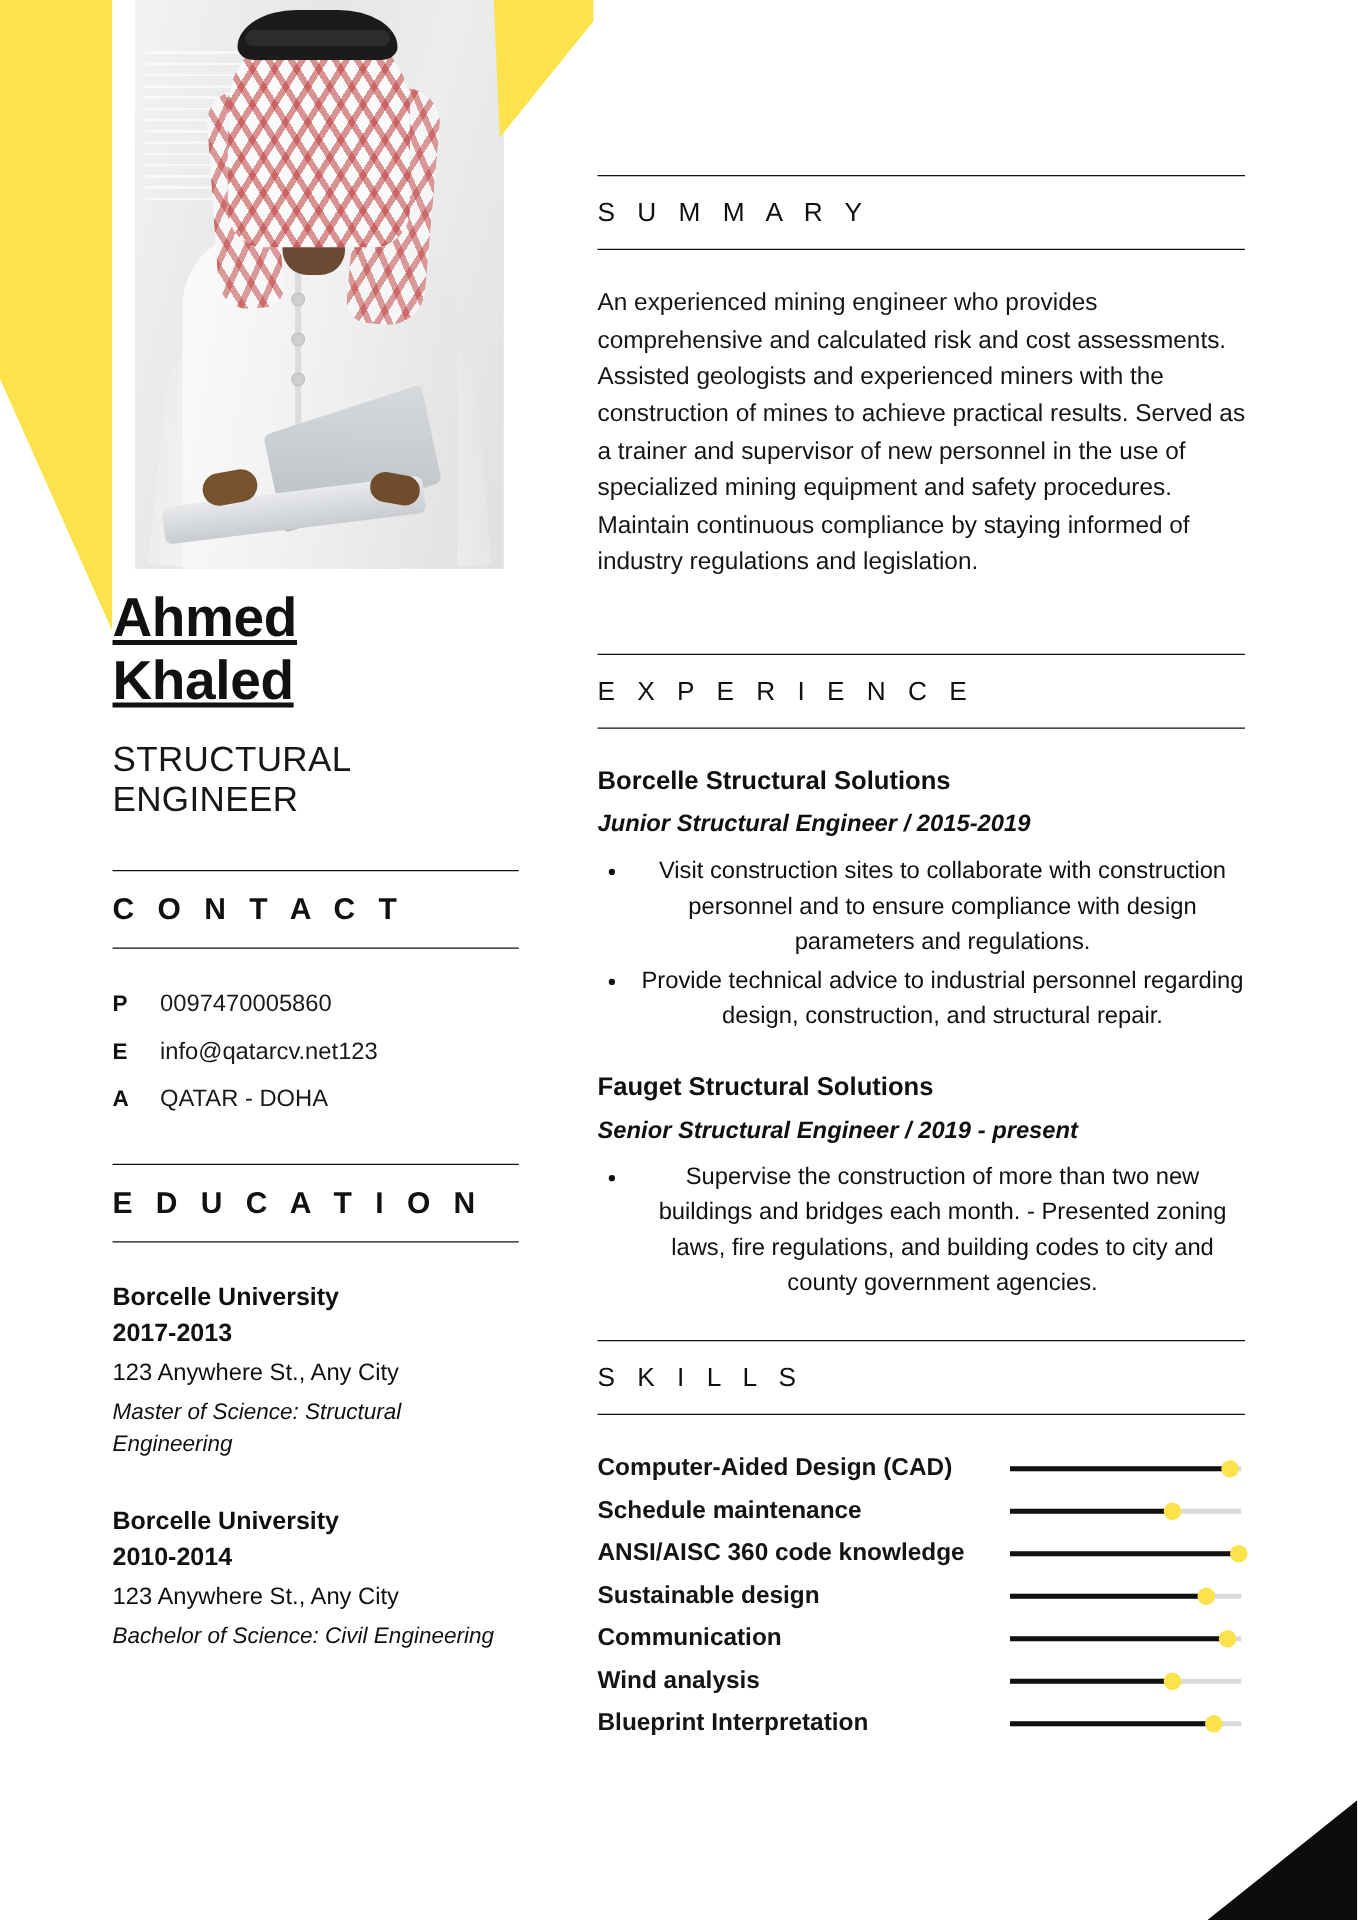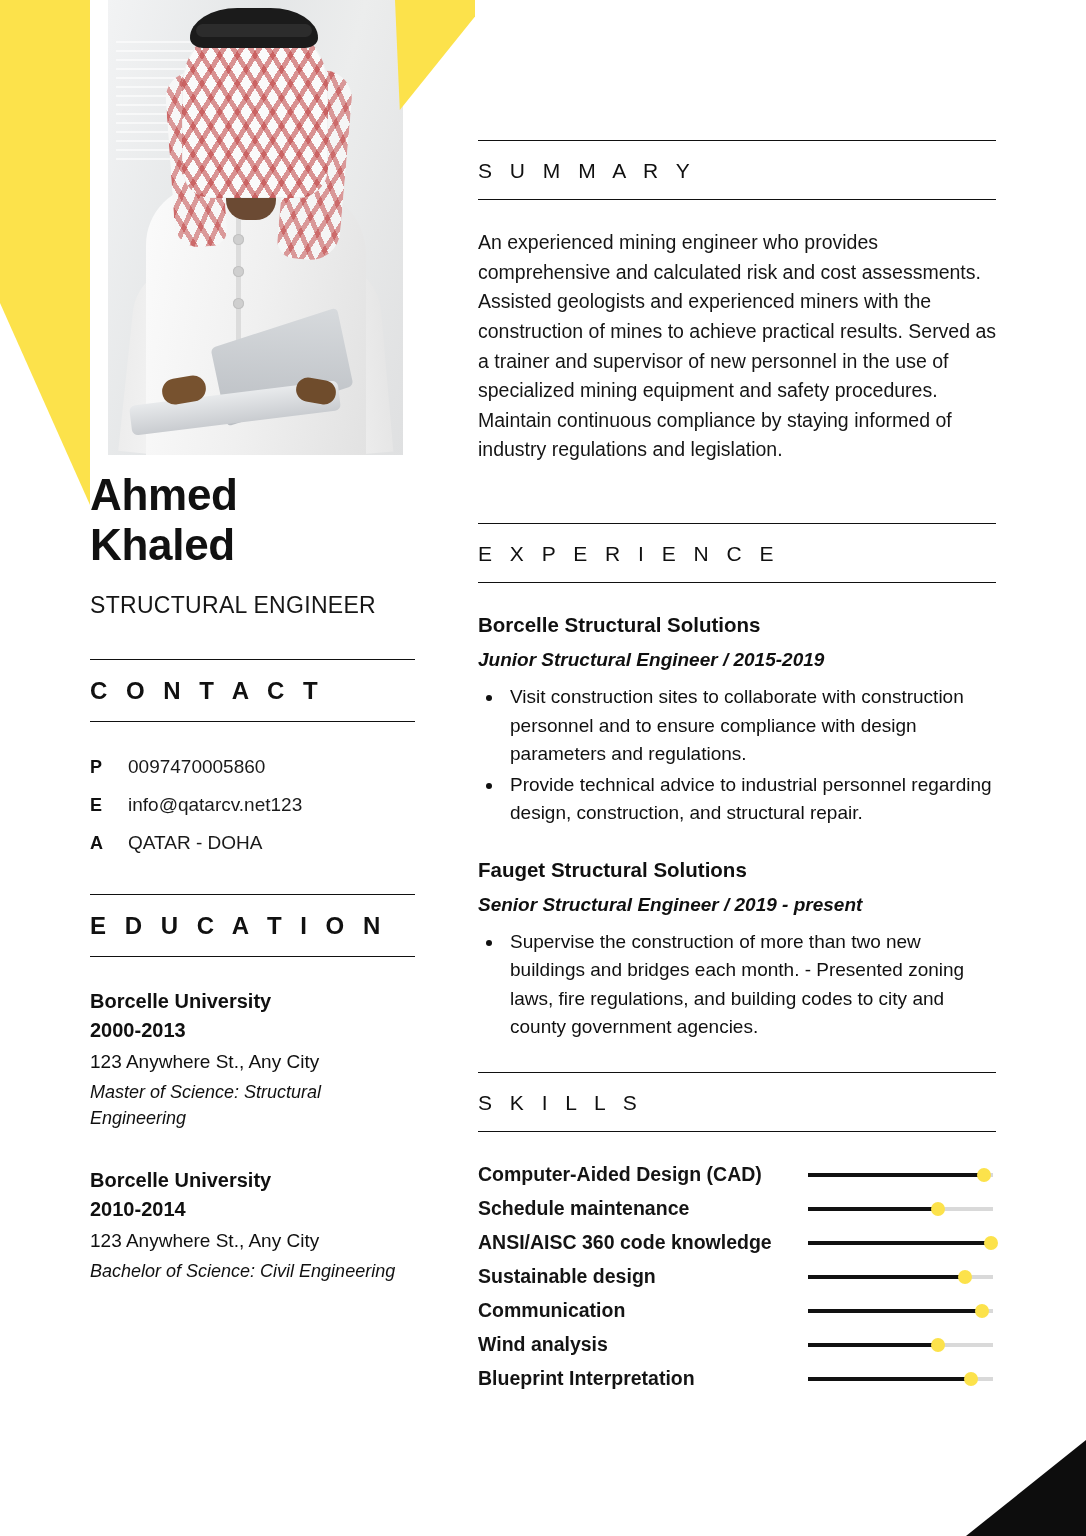--- a/index.html
+++ b/index.html
@@ -231,24 +231,25 @@
     position: absolute;
     left: 90px; top: 470px;
     width: 330px;
   }
   .name {
     font-size: 44px;
     font-weight: bold;
     line-height: 1.14;
     letter-spacing: -0.3px;
     color: #111;
+    text-decoration: underline;
   }
   .job-title {
     margin-top: 22px;
-    font-size: 23px;
+    font-size: 28px;
     letter-spacing: .3px;
     color: #161616;
   }
   .sec-rule-left {
     border-top: 1.6px solid #111;
     margin: 40px 0 0 0;
     width: 325px;
   }
   .sec-title-left {
     font-size: 24px;
@@ -327,21 +328,21 @@
     font-size: 19px;
     font-style: italic;
     margin-top: 12px;
     font-weight: bold;
   }
   .exp-bullets {
     margin: 12px 0 0 26px;
     font-size: 19px;
     line-height: 1.5;
   }
-  .exp-bullets li { margin-bottom: 2px; padding-left: 6px; }
+  .exp-bullets li { margin-bottom: 2px; padding-left: 6px; text-align: center; }
 
   .skills-list { margin-top: 26px; font-weight: bold; }
   .skill-row {
     display: flex;
     align-items: center;
     height: 34px;
   }
   .skill-name {
     font-size: 19.5px;
     width: 330px;
@@ -430,21 +431,21 @@
     </div>
 
     <div class="sec-rule-left"></div>
     <div class="sec-title-left">E D U C A T I O N</div>
     <div class="sec-underline-left"></div>
 
     <div class="edu-block">
       <div class="edu-item">
         <div class="edu-school">
           <div>Borcelle University</div>
-          <div>2000-2013</div>
+          <div>2017-2013</div>
         </div>
         <div class="edu-addr">123 Anywhere St., Any City</div>
         <div class="edu-degree">Master of Science: Structural Engineering</div>
       </div>
       <div class="edu-item">
         <div class="edu-school">
           <div>Borcelle University</div>
           <div>2010-2014</div>
         </div>
         <div class="edu-addr">123 Anywhere St., Any City</div>

